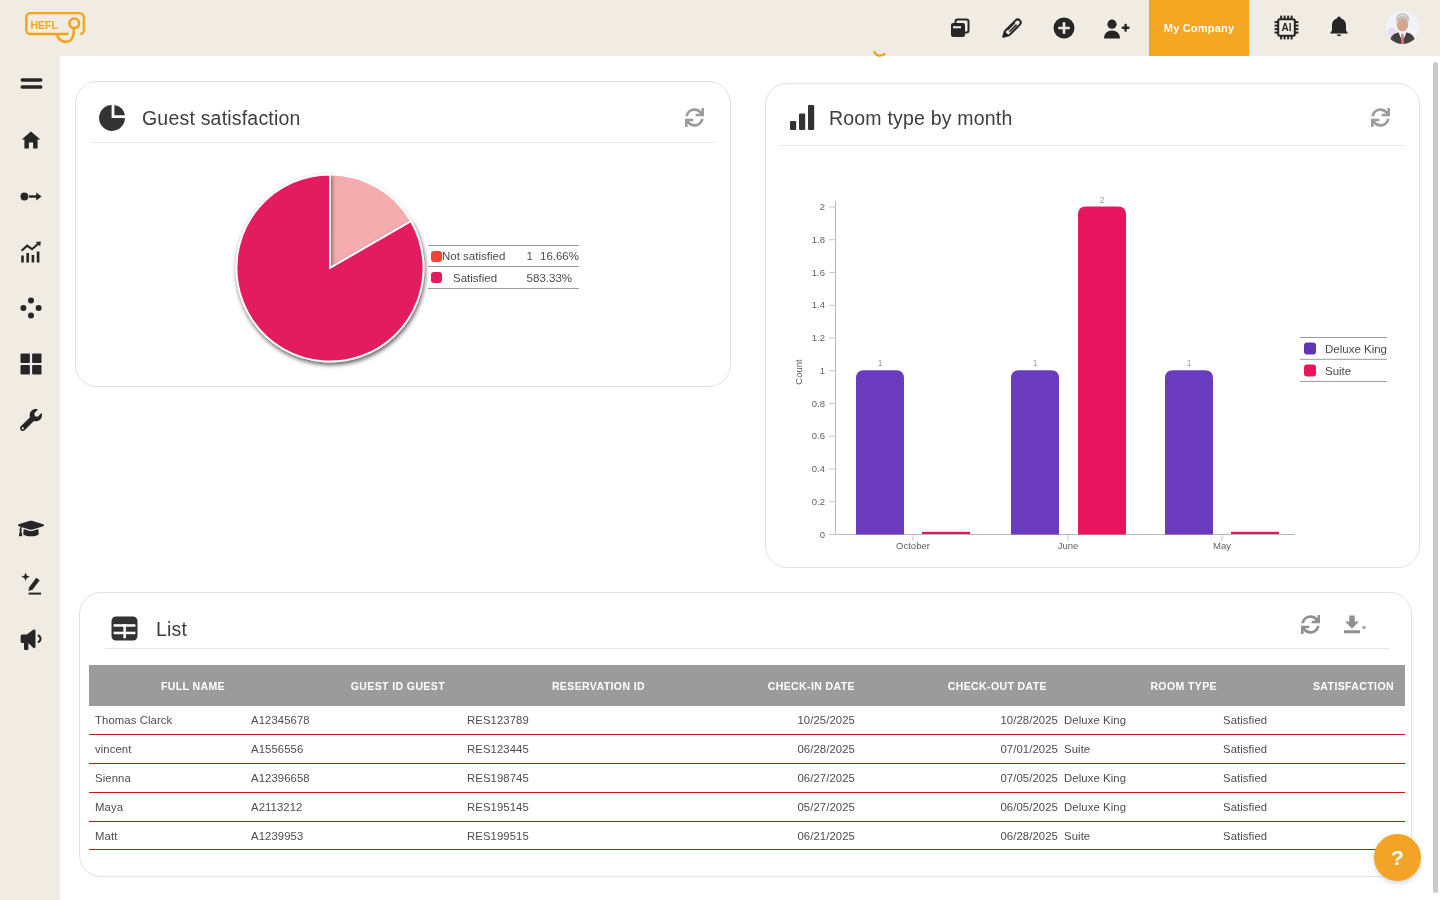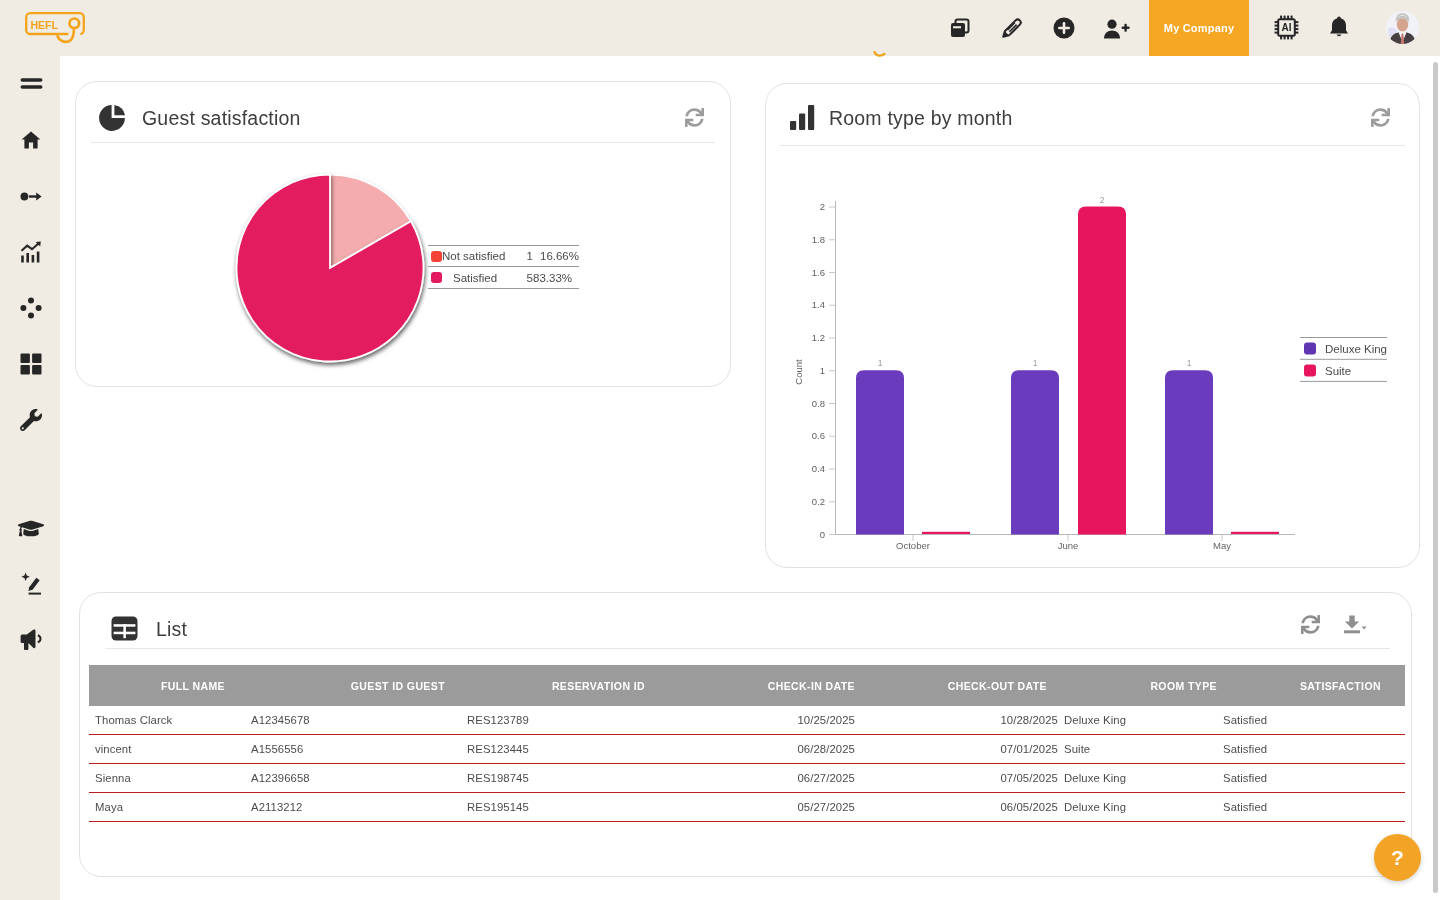--- a/index.html
+++ b/index.html
@@ -313,21 +313,21 @@
         <col style="width:188px">
       </colgroup>
     <thead>
       <tr style="background:#9b9b9b;height:41px">
         <th class="th" style="padding-right:20px">FULL NAME</th>
           <th class="th" style="padding-right:16px">GUEST ID GUEST</th>
           <th class="th">RESERVATION ID</th>
           <th class="th">CHECK-IN DATE</th>
           <th class="th" style="padding-right:11px">CHECK-OUT DATE</th>
           <th class="th">ROOM TYPE</th>
-          <th class="th" style="padding-right:24px">SATISFACTION</th>
+          <th class="th" style="padding-right:11px">SATISFACTION</th>
       </tr>
     </thead>
     <tbody>
       <tr class="tr">
           <td class="td">Thomas Clarck</td>
           <td class="td">A12345678</td>
           <td class="td">RES123789</td>
           <td class="td tc">10/25/2025</td>
           <td class="td tc">10/28/2025</td>
           <td class="td">Deluxe King</td>
@@ -353,19 +353,28 @@
         </tr>
       <tr class="tr">
           <td class="td">Maya</td>
           <td class="td">A2113212</td>
           <td class="td">RES195145</td>
           <td class="td tc">05/27/2025</td>
           <td class="td tc">06/05/2025</td>
           <td class="td">Deluxe King</td>
           <td class="td">Satisfied</td>
         </tr>
+      <tr class="tr">
+          <td class="td">Matt</td>
+          <td class="td">A1239953</td>
+          <td class="td">RES199515</td>
+          <td class="td tc">06/21/2025</td>
+          <td class="td tc">06/28/2025</td>
+          <td class="td">Suite</td>
+          <td class="td">Satisfied</td>
+        </tr>
     </tbody>
   </table>
 </div>
 
 <div class="abs" style="left:1374px;top:834px;width:47px;height:47px;border-radius:50%;background:#f3a427;color:#fff;font-size:21px;font-weight:bold;text-align:center;line-height:47px;box-shadow:0 2px 5px rgba(0,0,0,.18)">?</div>
 
 <div class="abs" style="left:1433px;top:62px;width:5px;height:831px;border-radius:3px;background:#c9c9c9"></div>
 
 </body></html>

